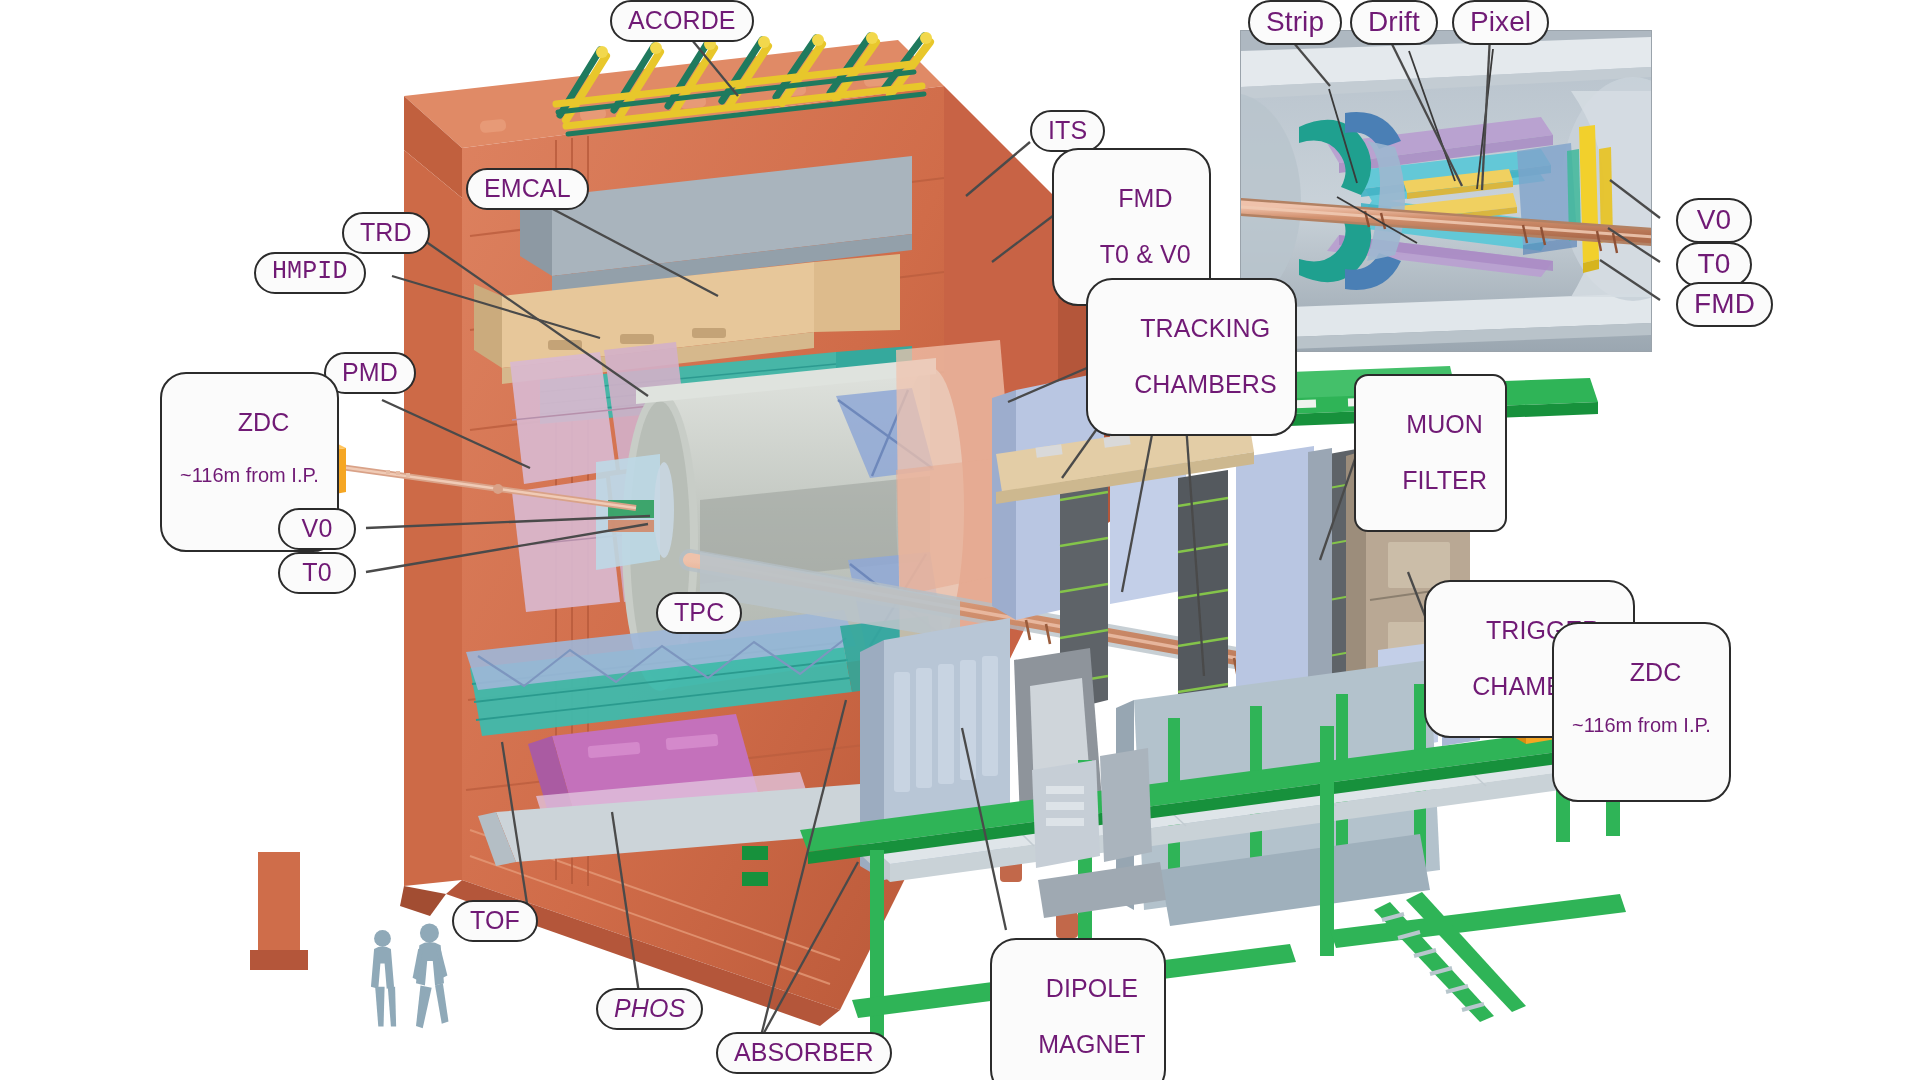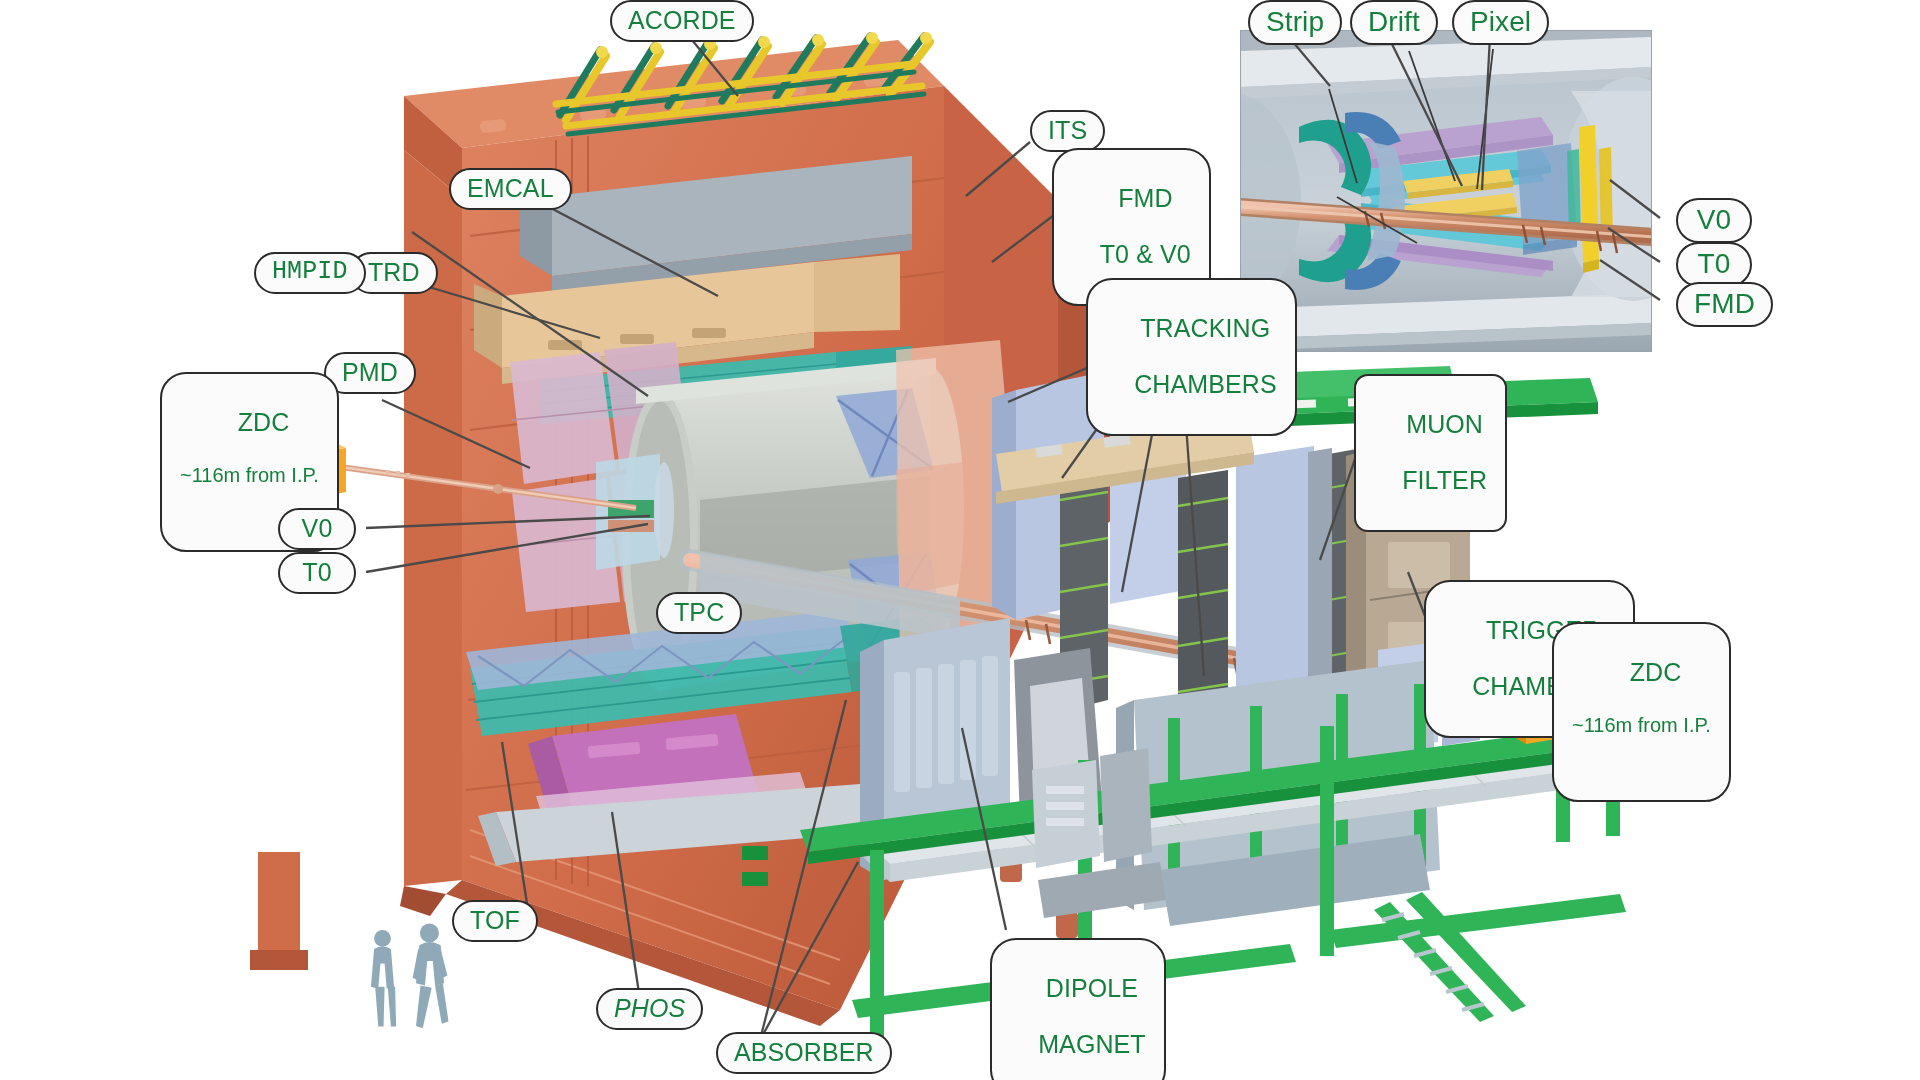--- a/index.html
+++ b/index.html
@@ -6,21 +6,21 @@
   html,body{margin:0;padding:0;background:#ffffff;}
   body{width:1920px;height:1080px;overflow:hidden;font-family:"Liberation Sans",sans-serif;}
   #stage{position:relative;width:1920px;height:1080px;background:#ffffff;}
 
   
   .pill{
     position:absolute;
     background:#fbfbfb;
     border:2.2px solid #2b2b2b;
     border-radius:999px;
-    color:#15803d;
+    color:#701a75;
     font-family:"Liberation Sans",sans-serif;
     font-size:25px;
     line-height:1.04;
     text-align:center;
     padding:5px 16px 7px 16px;
     white-space:pre;
     letter-spacing:.1px;
     box-sizing:border-box;
     z-index:40;
   }
@@ -638,23 +638,23 @@
     <line x1="1288" y1="36" x2="1330" y2="86"></line>
     <line x1="1388" y1="36" x2="1462" y2="186"></line>
     <line x1="1490" y1="36" x2="1482" y2="190"></line>
     <line x1="1660" y1="218" x2="1610" y2="180"></line>
     <line x1="1660" y1="262" x2="1608" y2="228"></line>
     <line x1="1660" y1="300" x2="1600" y2="260"></line>
   </svg>
 
   <div class="pill" style="left:610px; top:0px;">ACORDE</div>
 
-  <div class="pill" style="left:449px; top:168px;">EMCAL</div>
-
-  <div class="pill" style="left:350px; top:212px;margin-top:40px;">TRD</div>
+  <div class="pill" style="left:466px; top:168px;">EMCAL</div>
+
+  <div class="pill" style="left:342px; top:212px;">TRD</div>
 
   <div class="pill" style="left:254px; top:252px;font-family:Liberation Mono, monospace;">HMPID</div>
 
   <div class="pill tall" style="left:324px; top:352px;">PMD</div>
 
   <div class="pill two tall" style="left:160px; top:372px; text-align:center;">
     <span>ZDC</span>
     <span class="sub">~116m from I.P.</span>
   </div>
 

